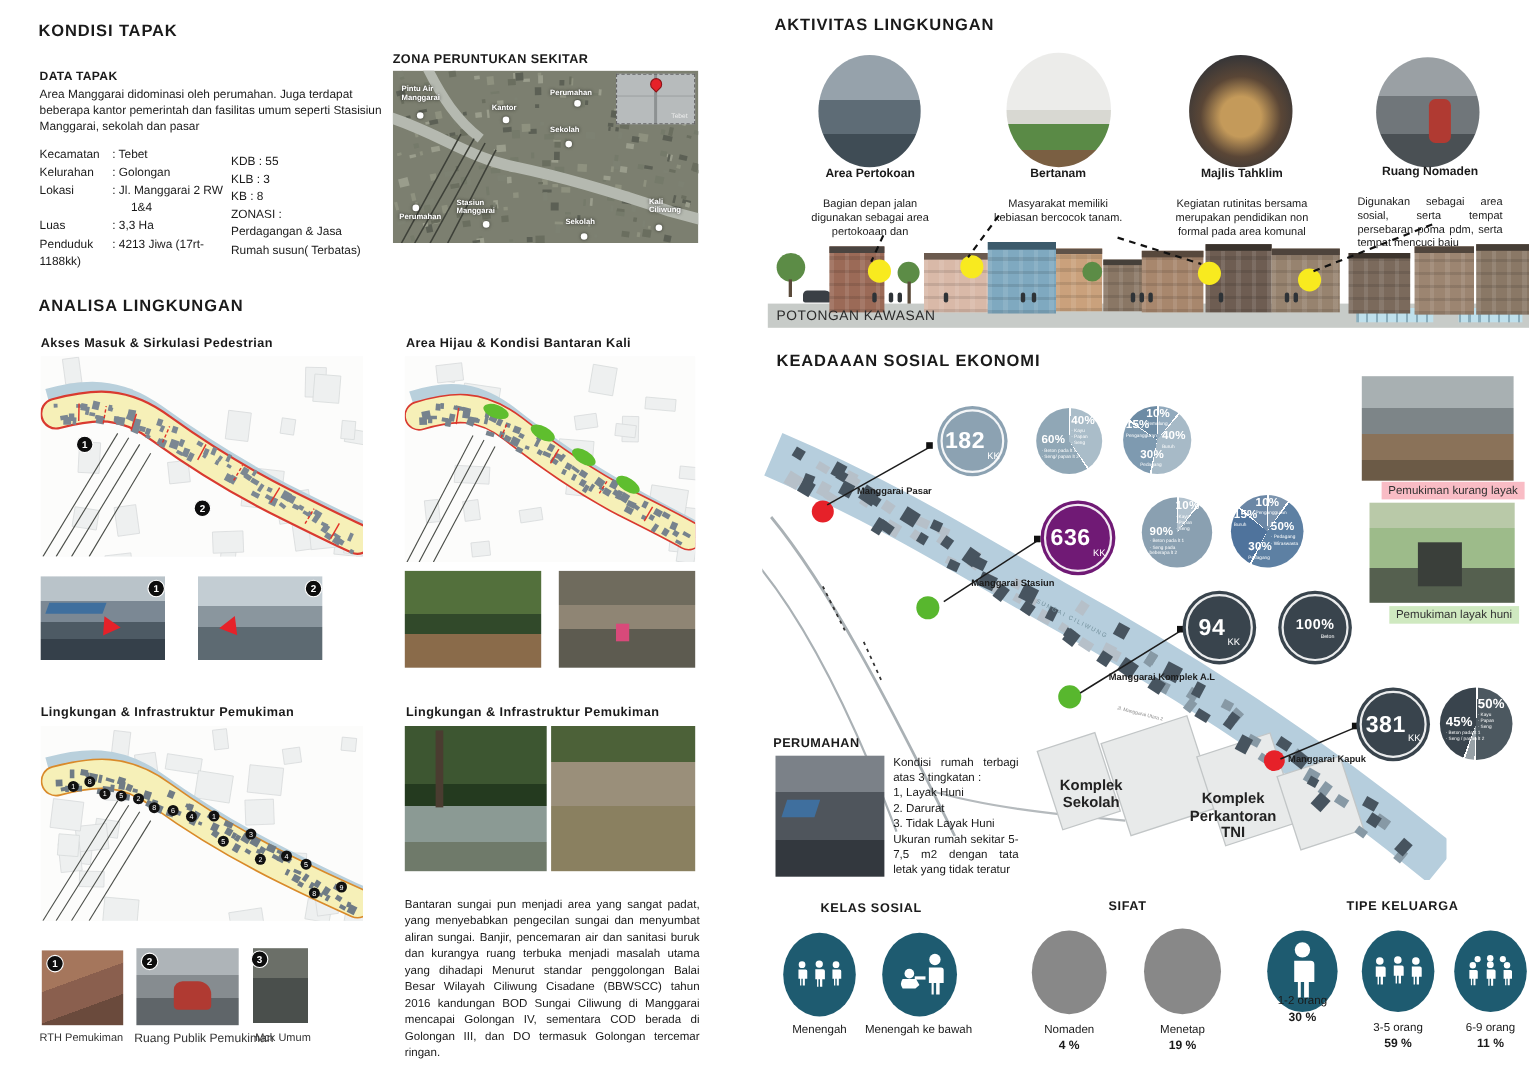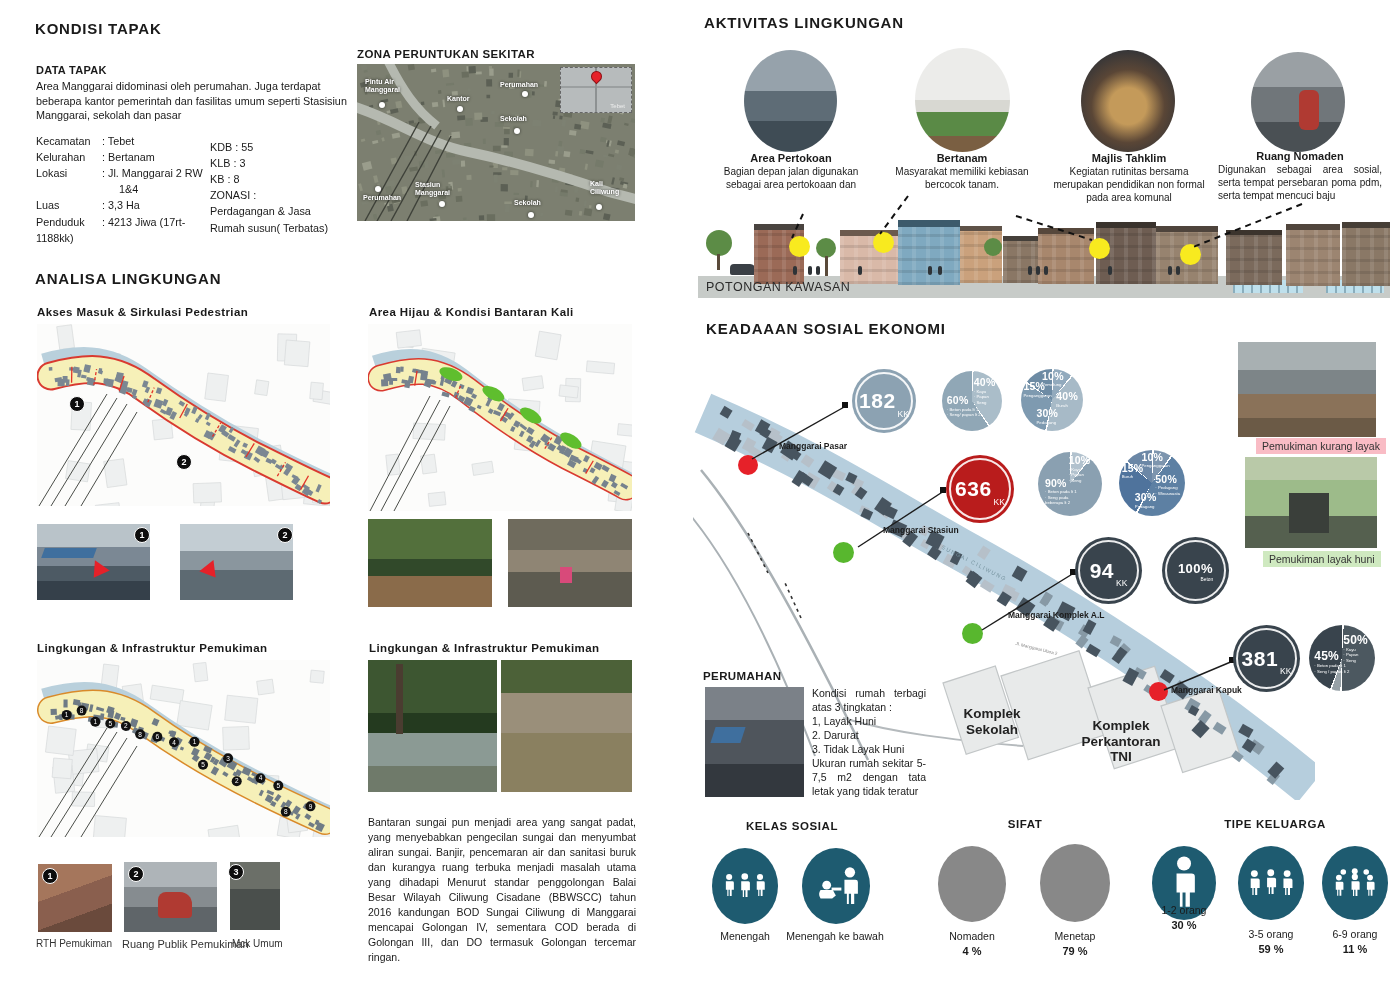--- a/index.html
+++ b/index.html
@@ -35,41 +35,41 @@
           font-size:9px;font-weight:bold;display:flex;align-items:center;justify-content:center;
           border:1.5px solid #fff;z-index:5}
   .rarrow{position:absolute;width:0;height:0;border-left:9px solid transparent;
           border-right:9px solid transparent;border-top:15px solid #e62129}
   .plab{position:absolute;font-size:10px;color:#333}
   .para{position:absolute;font-size:10.5px;line-height:1.43;text-align:justify}
   
   .act-ph{position:absolute;border-radius:50%}
   .act{position:absolute;text-align:center}
   .act h5{font-size:11px;font-weight:bold;margin:0 0 2px}
-  .act p{font-size:10px;line-height:1.28;margin:0}
+  .act p{font-size:10px;line-height:1.28;margin:16px}
   
   .elev{position:absolute;left:698px;top:212px;width:692px;height:92px}
   .ground{position:absolute;left:0;top:64px;width:692px;height:22px;background:#c7cbc8}
   .sect-lab{position:absolute;left:8px;top:68px;font-size:12.5px;letter-spacing:.5px;color:#2b2b2b}
   .bld{position:absolute;background-image:repeating-linear-gradient(0deg,rgba(0,0,0,.10) 0 3px,transparent 3px 12px),
        repeating-linear-gradient(90deg,rgba(255,255,255,.10) 0 4px,transparent 4px 14px)}
   .ydot{position:absolute;width:21px;height:21px;border-radius:50%;background:#f8ea1f;z-index:4}
   .fig{position:absolute;width:3.5px;height:9px;background:#2e3337;border-radius:2px;top:54px}
   .foli{position:absolute;width:26px;height:26px;border-radius:50%;background:#5c8c46}
   .trunk{position:absolute;width:3px;height:16px;background:#5a4a3a}
   .car{position:absolute;width:26px;height:11px;background:#3a3f45;border-radius:4px 6px 2px 2px}
   .wat{position:absolute;height:13px;background:#bfe0ec;top:68px;
        background-image:repeating-linear-gradient(90deg,rgba(40,80,100,.35) 0 2px,transparent 2px 9px)}
   
   .kkc{position:absolute;border-radius:50%;display:flex;align-items:center;justify-content:center;
        color:#fff;z-index:6}
   .kkc::after{content:"";position:absolute;inset:3px;border:2px solid rgba(255,255,255,.9);border-radius:50%}
   .kkc b{font-size:21px;letter-spacing:.5px}
   .kkc .unit{font-size:8.5px;margin-left:2px;margin-top:25px}
-  .kkc.light{background:#8ca2b2}.kkc.mid{background:#b91c1c}.kkc.dark{background:#39444d}
+  .kkc.light{background:#8ca2b2}.kkc.mid{background:#701a75}.kkc.dark{background:#39444d}
   .kkc .stack{text-align:right;line-height:1.1}
   .kkc .stack b{font-size:13px}.kkc .stack i{font-style:normal;font-size:4.8px;display:block}
   .pie{position:absolute;border-radius:50%;z-index:6}
   .pp{position:absolute;color:#fff;line-height:1}
   .pp b{font-size:10.5px;display:block;letter-spacing:.2px}
   .pp i{font-style:normal;font-size:4.3px;display:block;white-space:pre-line;line-height:1.3;margin-top:1px}
   .mdot{position:absolute;border-radius:50%;z-index:4}
   .klab{position:absolute;font-size:8.5px;font-weight:bold;color:#1c1c1c;z-index:4;white-space:nowrap}
   .kbig{position:absolute;font-size:13.5px;font-weight:bold;color:#222;text-align:center;
         line-height:1.15;white-space:pre-line;z-index:4}
@@ -123,21 +123,21 @@
     </svg>
 
   <div class="abs h1" style="left:35px;top:20px">KONDISI TAPAK</div>
 
   <div class="abs" style="left:36px;top:64px;width:312px">
     <div class="h3">DATA TAPAK</div>
     <p class="intro">Area Manggarai didominasi oleh perumahan. Juga terdapat beberapa kantor pemerintah dan fasilitas umum seperti Stasisiun Manggarai, sekolah dan pasar</p>
     <div style="display:flex;margin-top:10px">
       <div style="width:188px">
         <div class="frow"><span class="lab">Kecamatan</span><span>: Tebet</span></div>
-        <div class="frow"><span class="lab">Kelurahan</span><span>: Bertanam</span></div>
+        <div class="frow"><span class="lab">Kelurahan</span><span>: Golongan</span></div>
         <div class="frow"><span class="lab">Lokasi</span><span>: Jl. Manggarai 2 RW</span></div>
         <div class="frow"><span class="lab"></span><span style="padding-left:14px">  1&amp;4</span></div>
         <div class="frow"><span class="lab">Luas</span><span>: 3,3 Ha</span></div>
         <div class="frow"><span class="lab">Penduduk</span><span>: 4213 Jiwa (17rt- 1188kk)</span></div>
       </div>
       <div class="fright" style="margin-left:-14px;margin-top:6px">
         <div>KDB : 55</div>
         <div>KLB : 3</div>
         <div>KB  : 8</div>
         <div>ZONASI :</div>
@@ -1180,21 +1180,21 @@
       <use href="#pers" transform="translate(22,1)"></use>
       <rect x="16" y="18" width="8" height="2.4" fill="#fff"></rect>
     </svg>
   </div>
   <div class="slabel" style="left:779px;top:930px;width:112px"><span>Menengah ke bawah</span><b class="spct"></b></div>
 
   <div class="stitle" style="left:980px;top:818px;width:90px">SIFAT</div>
   <div class="sic photo g-warm" style="left:938px;top:846px;width:68px;height:76px"></div>
   <div class="slabel" style="left:913px;top:930px;width:118px"><span>Nomaden</span><b class="spct">4 %</b></div>
   <div class="sic photo g-greenstreet" style="left:1040px;top:844px;width:70px;height:78px"></div>
-  <div class="slabel" style="left:1015px;top:930px;width:120px"><span>Menetap</span><b class="spct">79 %</b></div>
+  <div class="slabel" style="left:1015px;top:930px;width:120px"><span>Menetap</span><b class="spct">19 %</b></div>
 
   <div class="stitle" style="left:1205px;top:818px;width:140px">TIPE KELUARGA</div>
   <div class="sic" style="left:1152px;top:846px;width:64px;height:74px">
     <svg viewBox="0 0 18 32">
         <use href="#pers"></use>
       </svg>
   </div>
   <div class="slabel" style="left:1134px;top:904px;width:100px"><span>1-2 orang</span><b class="spct">30 %</b></div>
   <div class="sic" style="left:1238px;top:846px;width:66px;height:74px">
     <svg viewBox="0 0 58 33">

